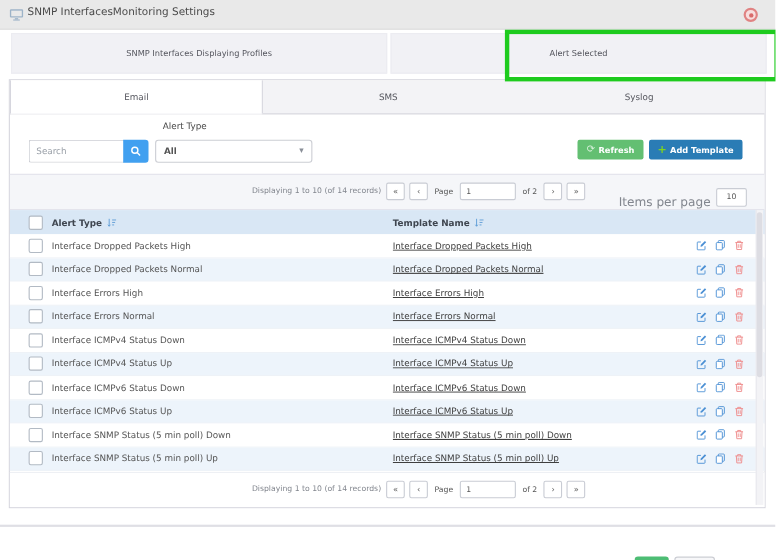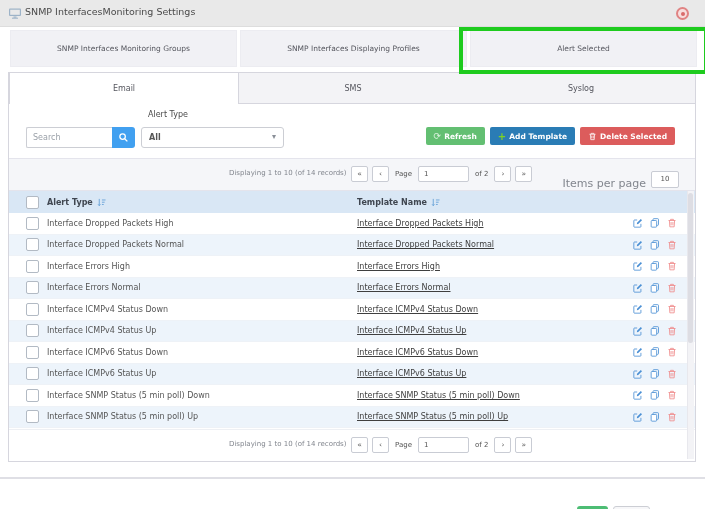--- a/index.html
+++ b/index.html
@@ -97,21 +97,20 @@
           <rect x="2.2" y="2.7" width="9.6" height="5.1" fill="#e9e9e9"></rect>
           <rect x="5.5" y="9.5" width="3" height="1.2" fill="#9db3c8"></rect>
           <rect x="4" y="10.7" width="6" height="1" fill="#9db3c8"></rect>
         </svg>
     </span>
     <span class="window-title">SNMP InterfacesMonitoring Settings</span>
     <span class="close-btn"></span>
   </div>
 
   <div class="main-tabs">
-    <div class="main-tab">SNMP Interfaces Monitoring Groups</div>
     <div class="main-tab">SNMP Interfaces Displaying Profiles</div>
     <div class="main-tab">Alert Selected</div>
   </div>
   <div class="annotation"></div>
 
   <div class="panel">
 
     <div class="sub-tabs">
       <div class="sub-tab active">Email</div>
       <div class="sub-tab">SMS</div>
@@ -136,28 +135,20 @@
     </div>
 
     <div class="toolbar">
       <button class="tbtn refresh">
         <span class="ric">⟳</span>
         <span>Refresh</span>
       </button>
       <button class="tbtn add">
         <span class="aic">+</span>
         <span>Add Template</span>
-      </button>
-      <button class="tbtn delete">
-        <span>
-          <svg viewBox="0 0 12 12" width="9" height="9">
-              <path d="M2 3h8M4.2 3V1.8h3.6V3M3.2 3l.5 7.2h4.6L8.8 3M5 4.8v3.7M7 4.8v3.7" stroke="#fff" fill="none" stroke-width="1"></path>
-            </svg>
-        </span>
-        <span>Delete Selected</span>
       </button>
     </div>
 
     <div class="pagebar top">
       <span class="displaying">Displaying 1 to 10 (of 14 records)</span>
       <div class="pager">
         <button class="pgbtn">«</button>
         <button class="pgbtn">‹</button>
         <span class="pglabel">Page</span>
         <input class="pginput" value="1" style="">

